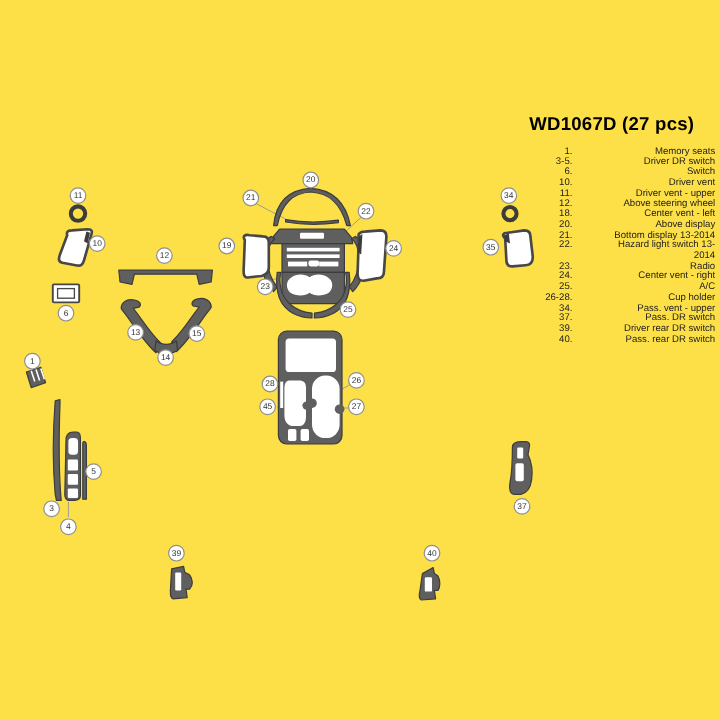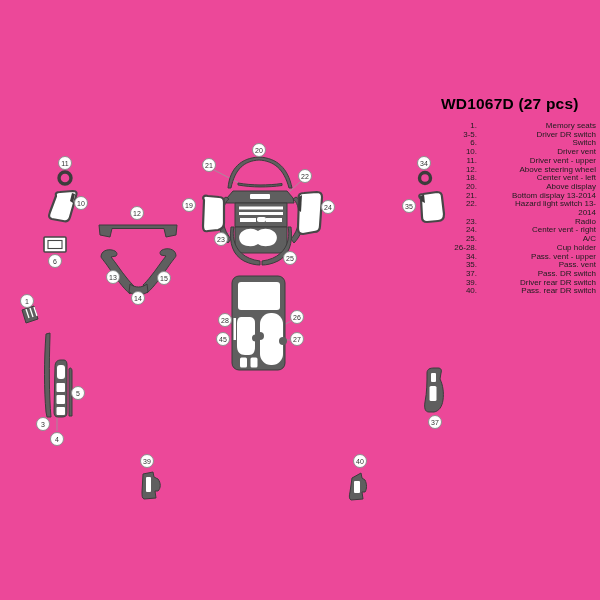--- a/index.html
+++ b/index.html
@@ -1,16 +1,16 @@
 <!DOCTYPE html>
 <html style="--part-fill: #5f5f5f; --part-stroke: #3c3c3c; --outline-stroke: #474747; --callout-border: #8f8f8f; --leader: #9a9a9a; --text: #000000;"><head>
 <meta charset="utf-8">
 <style>
   html,body{margin:0;padding:0;background:#fff;}
-  .screen{position:relative;width:600px;height:600px;background:#ec4899;overflow:hidden;
+  .screen{position:relative;width:600px;height:600px;background:#fde047;overflow:hidden;
           font-family:"Liberation Sans",sans-serif;}
   svg{position:absolute;left:0;top:0;}
 
   
   .pf{fill:var(--part-fill,#5f5f5f);stroke:var(--part-stroke,#3c3c3c);stroke-width:1;stroke-linejoin:round;}
   .wf{fill:#ffffff;stroke:var(--outline-stroke,#474747);stroke-width:2.2;stroke-linejoin:round;}
   .cut{fill:#ffffff;stroke:none;}
   .notch{fill:var(--part-fill,#5f5f5f);stroke:none;}
   .sliver{fill:var(--part-stroke,#3c3c3c);stroke:none;}
   .ring{fill:none;stroke:var(--part-stroke,#3c3c3c);stroke-width:3.4;}
@@ -242,24 +242,20 @@
       </div>
       <div class="legend-row">
         <span class="legend-num">26-28.</span>
         <span class="legend-label">Cup holder</span>
       </div>
       <div class="legend-row">
         <span class="legend-num">34.</span>
         <span class="legend-label">Pass. vent - upper</span>
       </div>
       <div class="legend-row">
-        <span class="legend-num">35.</span>
-        <span class="legend-label">Pass. vent</span>
-      </div>
-      <div class="legend-row">
         <span class="legend-num">37.</span>
         <span class="legend-label">Pass. DR switch</span>
       </div>
       <div class="legend-row">
         <span class="legend-num">39.</span>
         <span class="legend-label">Driver rear DR switch</span>
       </div>
       <div class="legend-row">
         <span class="legend-num">40.</span>
         <span class="legend-label">Pass. rear DR switch</span>

